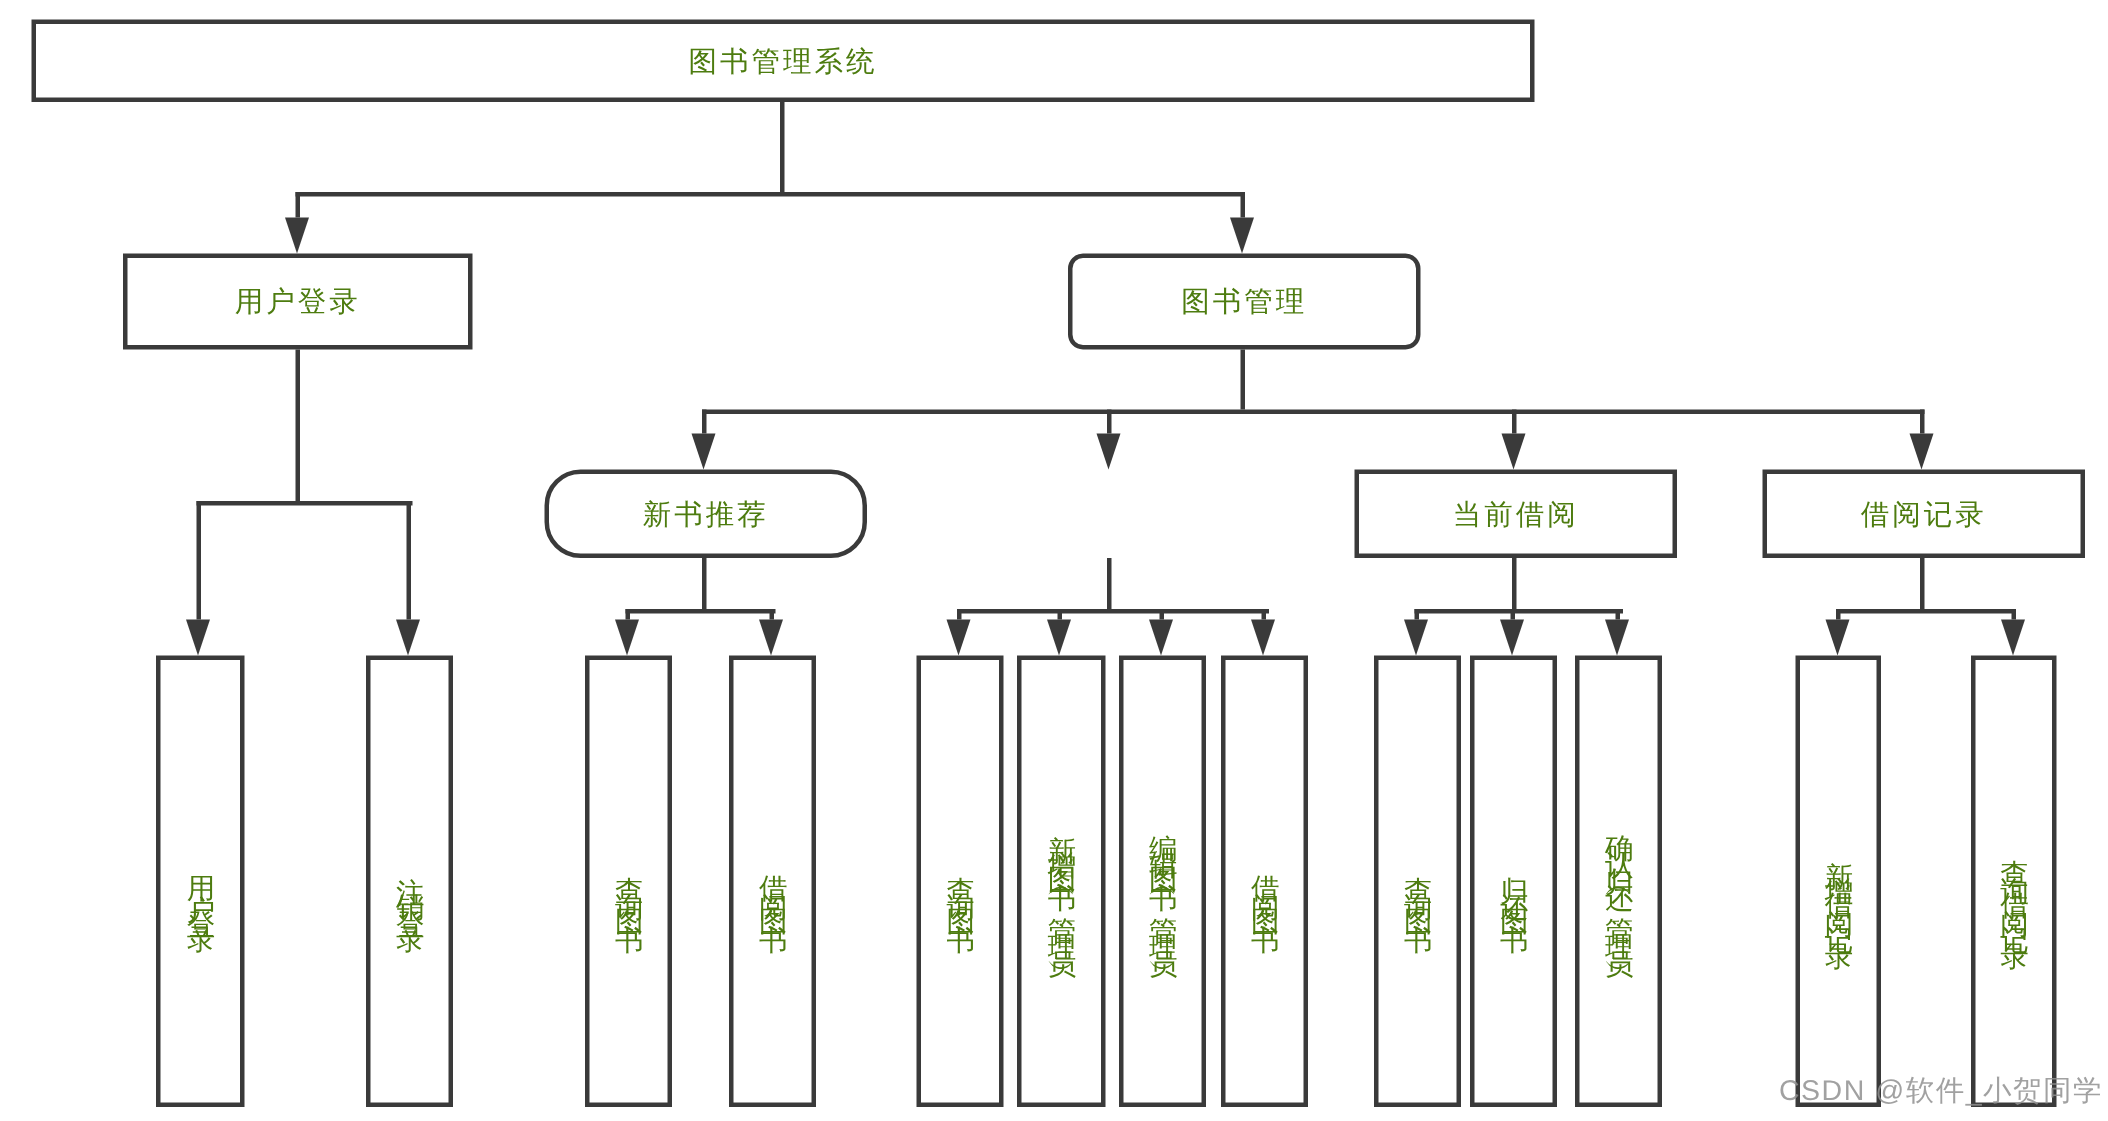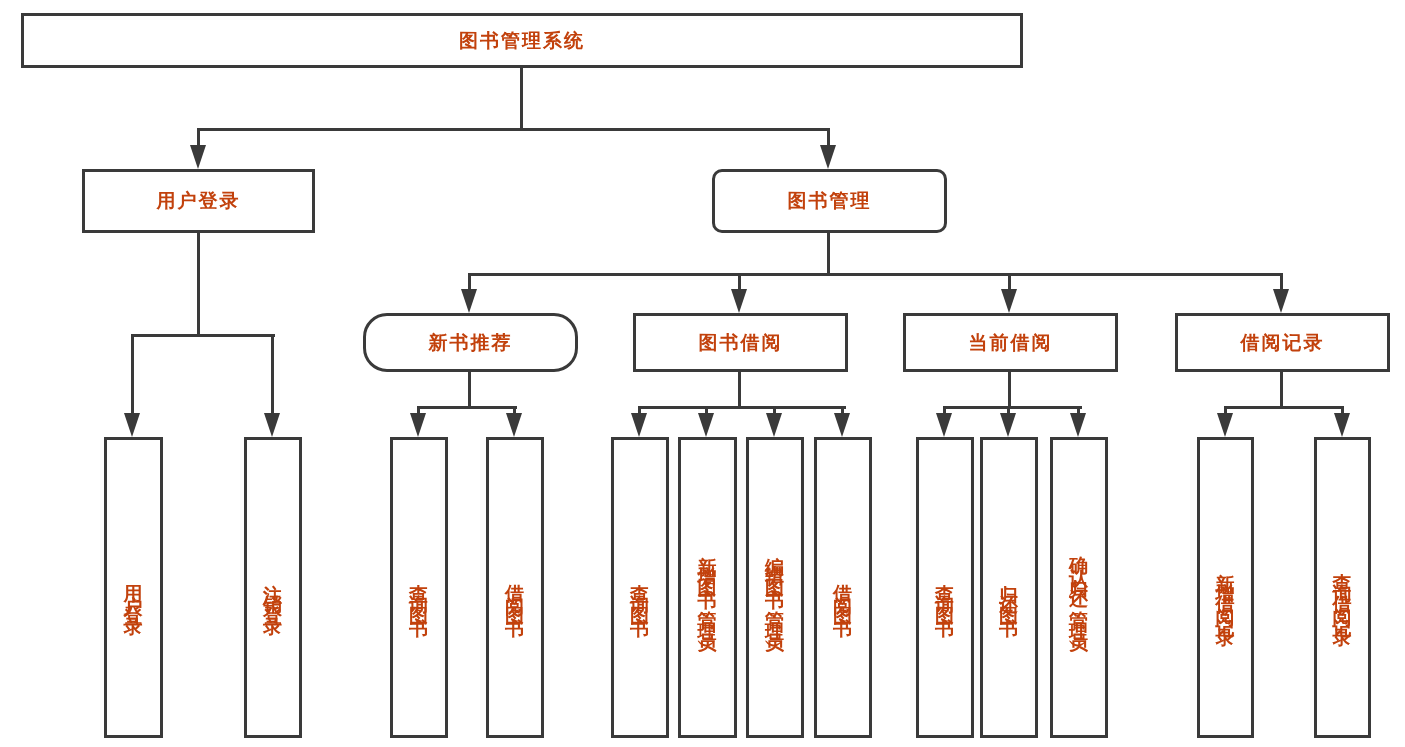--- a/index.html
+++ b/index.html
@@ -8,28 +8,27 @@
     width:1405px;height:747px;
     background:#ffffff;
     font-family:"Liberation Sans","DejaVu Sans",sans-serif;
     overflow:hidden;
   }
   .node{
     position:absolute;
     box-sizing:border-box;
     border:3px solid #3a3a3a;
     background:#ffffff;
-    color:#c2410c;
+    color:#4d7c0f;
     display:flex;
     align-items:center;
     justify-content:center;
     font-size:19px;
     letter-spacing:2px;
     text-align:center;
-    font-weight:bold;
   }
   .vnode{
     writing-mode:vertical-rl;
     letter-spacing:11px;
     line-height:1;
     font-size:19px;
     padding-top:6px;
   }
   .hline,.vline{
     position:absolute;
@@ -69,21 +68,20 @@
 <div id="canvas">
 
   <div class="node" style="left:21px;top:13px;width:1002px;height:55px;">图书管理系统</div>
 
   <div class="node" style="left:82px;top:169px;width:233px;height:64px;">用户登录</div>
 
   <div class="node" style="left:712px;top:169px;width:235px;height:64px;border-radius:10px;">图书管理</div>
 
   <div class="node" style="left:363px;top:313px;width:215px;height:59px;border-radius:24px;">新书推荐</div>
 
-  <div class="node" style="left:633px;top:313px;width:215px;height:59px;">图书借阅</div>
 
   <div class="node" style="left:1175px;top:313px;width:215px;height:59px;">借阅记录</div>
 
   <div class="node" style="left:903px;top:313px;width:215px;height:59px;">当前借阅</div>
 
   <div class="node vnode" style="left:104px;top:437px;width:59px;height:301px;">用户登录</div>
 
   <div class="node vnode" style="left:244px;top:437px;width:58px;height:301px;">注销登录</div>
 
   <div class="node vnode" style="left:390px;top:437px;width:58px;height:301px;">查询图书</div>
@@ -143,14 +141,15 @@
   <div class="drop" style="left:773px;top:406px;height:7px;"></div>
   <div class="drop" style="left:841px;top:406px;height:7px;"></div>
 
   <div class="drop" style="left:943px;top:406px;height:7px;"></div>
   <div class="drop" style="left:1007px;top:406px;height:7px;"></div>
   <div class="drop" style="left:1077px;top:406px;height:7px;"></div>
 
   <div class="drop" style="left:1224px;top:406px;height:7px;"></div>
   <div class="drop" style="left:1341px;top:406px;height:7px;"></div>
 
+  <div class="watermark">CSDN @软件_小贺同学</div>
 
 </div>
 
 </body></html>

